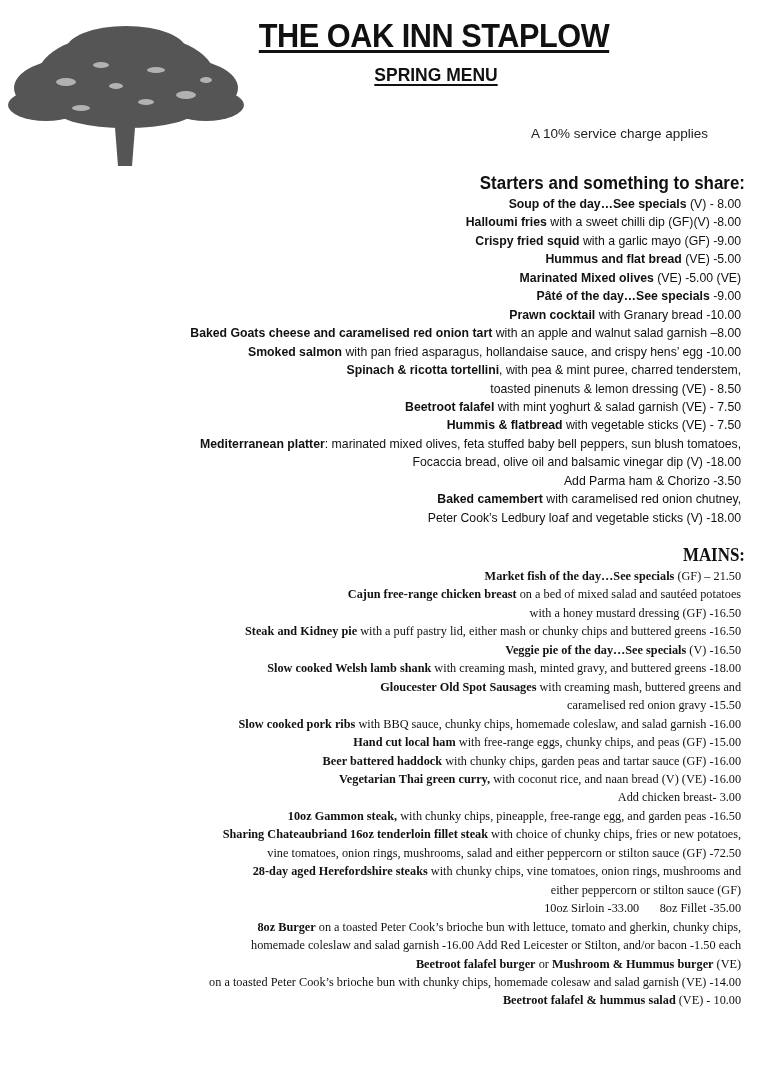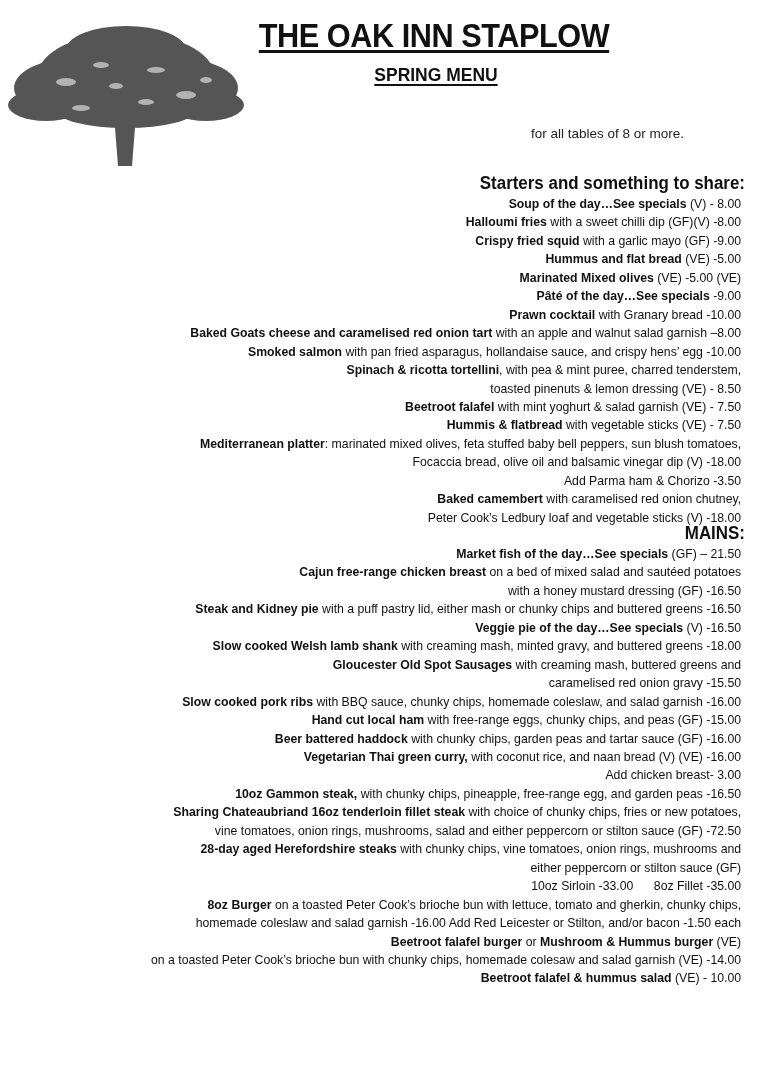--- a/index.html
+++ b/index.html
@@ -34,21 +34,21 @@
     .section-title {
       font-weight: bold; font-size: 18px; margin: 0; line-height: 24px;
       transform: scaleX(0.94);
     }
     .line {
       font-size: 13.2px; line-height: 18.45px; white-space: nowrap;
       transform: scaleX(0.93); transform-origin: center;
     }
     .line b { font-weight: bold; }
     .starters { top: 171px; }
-    .mains { top: 521px; }
+    .mains { top: 543px; font-family: Liberation Serif, serif; }
     .sep { display: inline-block; width: 22px; }
   </style>
 </head>
 <body>
 
 <svg class="tree" viewBox="0 0 238 146">
   <g fill="#555555">
     <ellipse cx="120" cy="55" rx="88" ry="42"></ellipse>
     <ellipse cx="70" cy="68" rx="62" ry="30"></ellipse>
     <ellipse cx="170" cy="68" rx="62" ry="30"></ellipse>
@@ -66,21 +66,21 @@
     <ellipse cx="75" cy="88" rx="9" ry="3"></ellipse>
     <ellipse cx="140" cy="82" rx="8" ry="3"></ellipse>
     <ellipse cx="110" cy="66" rx="7" ry="3"></ellipse>
     <ellipse cx="200" cy="60" rx="6" ry="3"></ellipse>
   </g>
 </svg>
 
 <div class="title">THE OAK INN STAPLOW</div>
 <div class="subtitle">SPRING MENU</div>
 <div class="notice">
-  <div>for all tables of 8 or more.</div>
+  <div>A 10% service charge applies</div>
 </div>
 
 <div class="menu starters">
   <div class="section-title">Starters and something to share:</div>
   <div class="line"><b>Soup of the day…See specials</b><span> (V) - 8.00</span></div>
   <div class="line"><b>Halloumi fries</b><span> with a sweet chilli dip (GF)(V) -8.00</span></div>
   <div class="line"><b>Crispy fried squid</b><span> with a garlic mayo (GF) -9.00</span></div>
   <div class="line"><b>Hummus and flat bread</b><span> (VE) -5.00</span></div>
   <div class="line"><b>Marinated Mixed olives</b><span> (VE) -5.00 (VE)</span></div>
   <div class="line"><b>Pâté of the day…See specials</b><span> -9.00</span></div>

